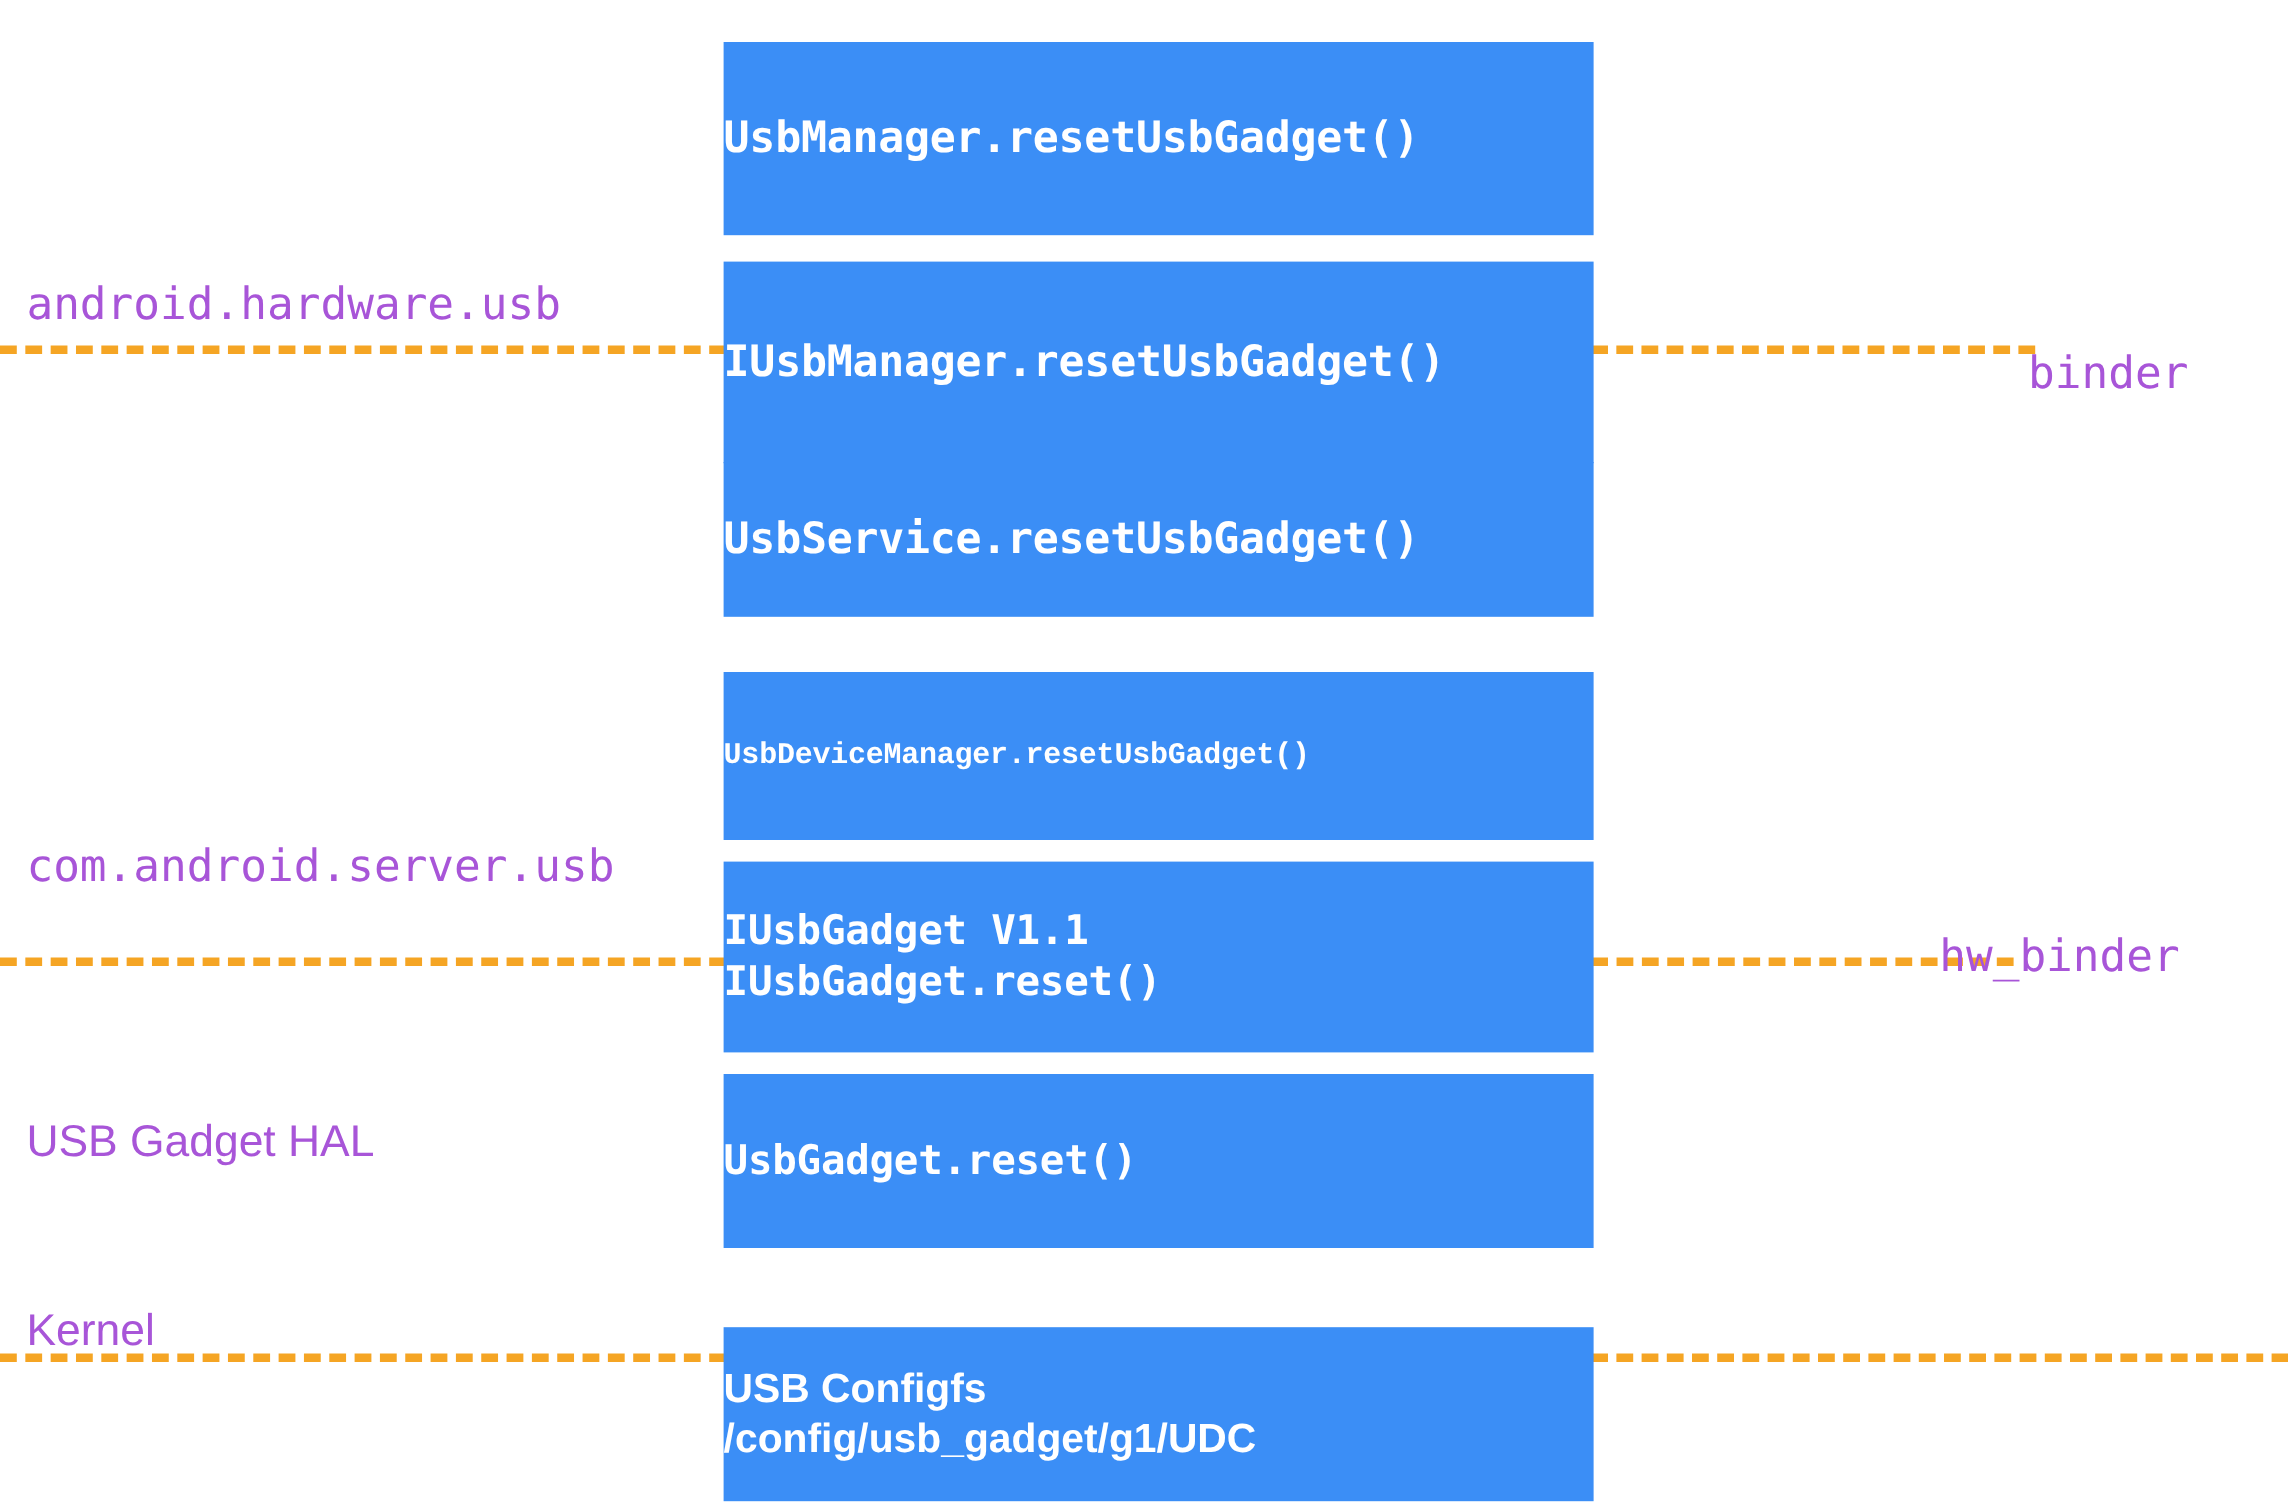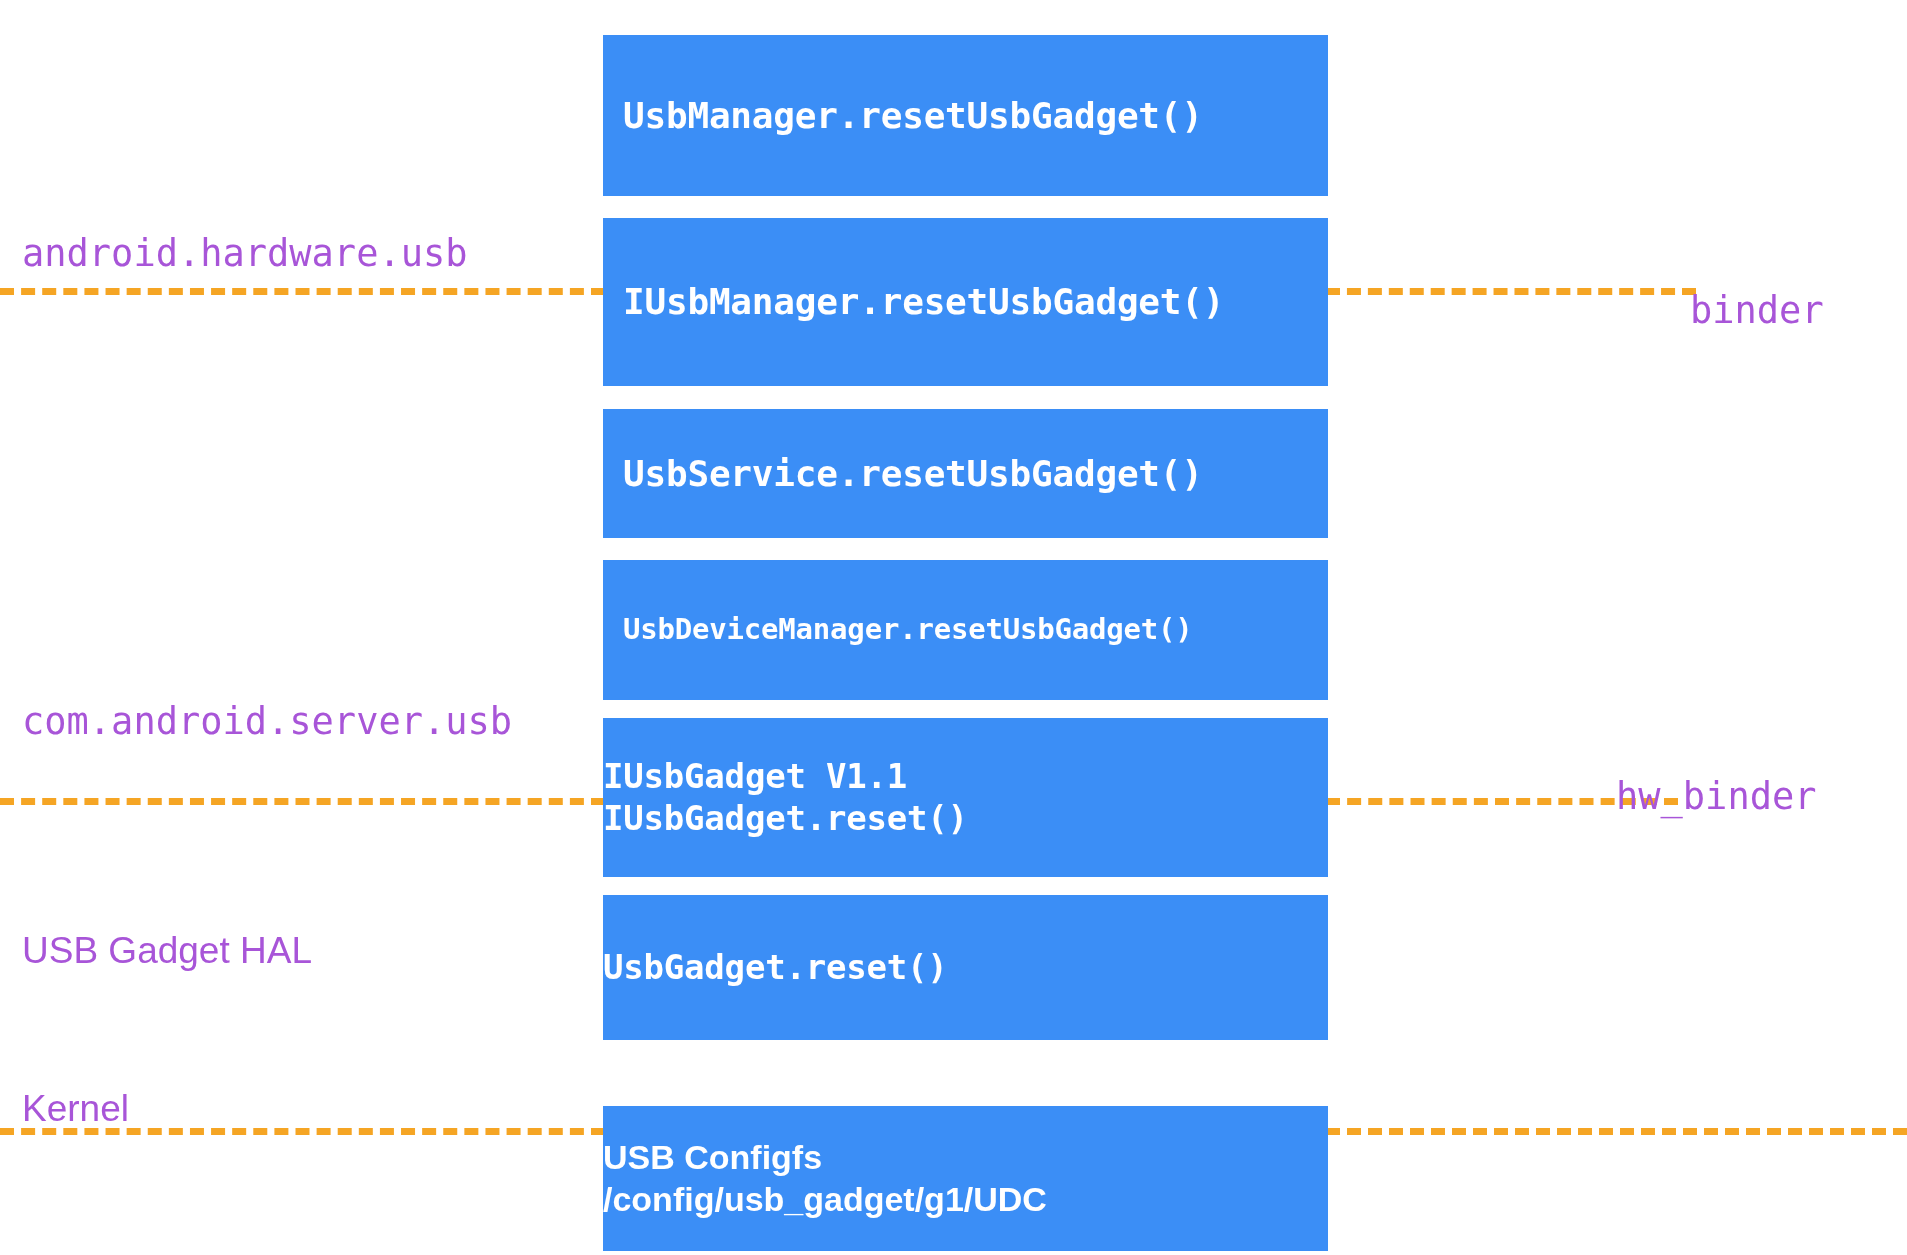--- a/index.html
+++ b/index.html
@@ -41,25 +41,25 @@
     font-family: "DejaVu Sans Mono", "Liberation Mono", monospace;
     font-weight: bold;
     letter-spacing: -0.2px;
   }
   
   .sans .box-line {
     font-family: "Liberation Sans", sans-serif;
     font-weight: bold;
   }
 
-  .align-left   { align-items: flex-start; padding-left: 20px; }
+  .align-left   { align-items: flex-start; padding-left: 0; }
   .align-indent { align-items: flex-start; }
 
   .fs-big   .box-line { font-size: 36px; }
-  .fs-small .box-line { font-size: 29px; }
+  .fs-small .box-line { font-size: 25px; font-family: Liberation Mono, monospace; }
   .fs-two   .box-line { font-size: 34px; }
 
   
   .dash-line {
     position: absolute;
     height: 0;
     border-top: 7px dashed #f5a524;
     z-index: 1;
   }
 
@@ -96,21 +96,21 @@
   <div class="dash-line" style="left:1326px; top:1128px; width:581px;"></div>
 
   <div class="stack-box mono fs-big align-left" style="top:35px; height:161px;">
     <div class="box-line">UsbManager.resetUsbGadget()</div>
   </div>
 
   <div class="stack-box mono fs-big align-left" style="top:218px; height:168px;">
     <div class="box-line">IUsbManager.resetUsbGadget()</div>
   </div>
 
-  <div class="stack-box mono fs-big align-left" style="top:385px; height:129px;margin-top:24px;">
+  <div class="stack-box mono fs-big align-left" style="top:385px; height:129px;">
     <div class="box-line">UsbService.resetUsbGadget()</div>
   </div>
 
   <div class="stack-box mono fs-small align-left" style="top:560px; height:140px;">
     <div class="box-line">UsbDeviceManager.resetUsbGadget()</div>
   </div>
 
   <div class="stack-box mono fs-two align-indent" style="top:718px; height:159px;">
     <div class="box-line">IUsbGadget V1.1</div>
     <div class="box-line">IUsbGadget.reset()</div>

